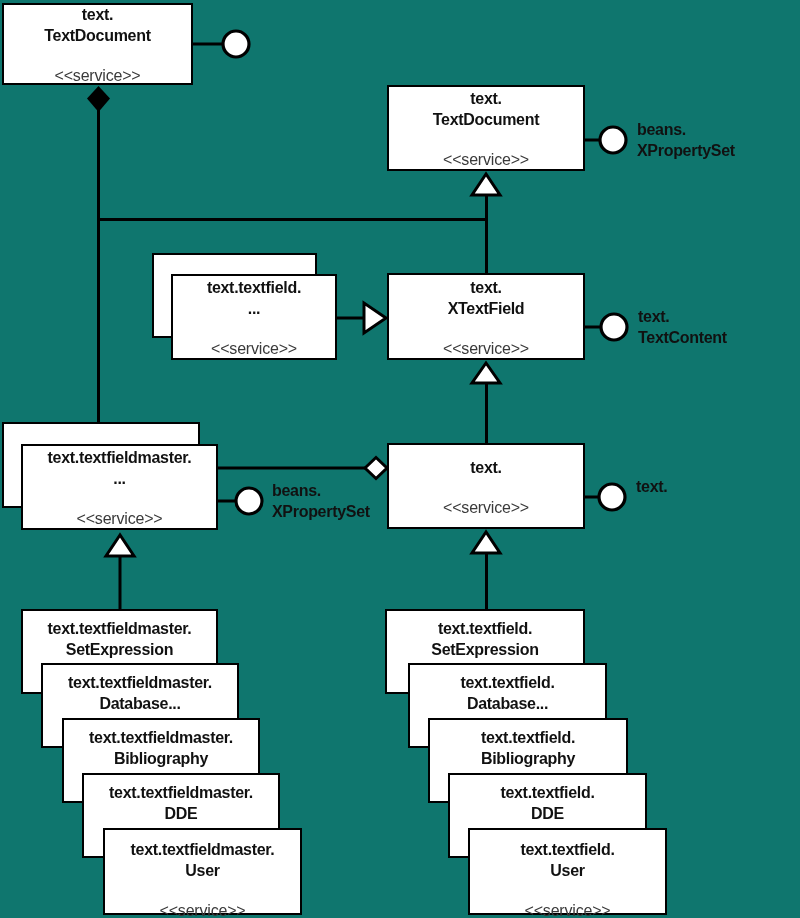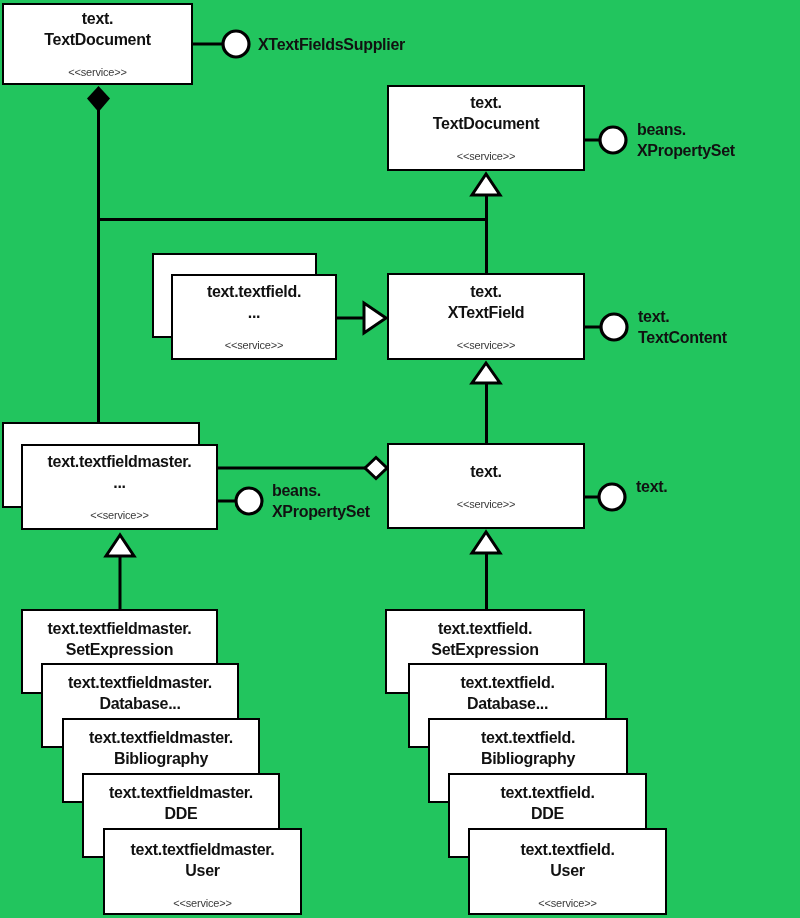--- a/index.html
+++ b/index.html
@@ -1,32 +1,32 @@
 <!DOCTYPE html>
 <html><head>
 <meta charset="utf-8">
 <style>
   html,body { margin:0; padding:0; background:#ffffff; }
   #canvas {
-    position:relative; width:800px; height:918px; background:#22c55e;
+    position:relative; width:800px; height:918px; background:#0f766e;
     font-family:"Liberation Sans", sans-serif; overflow:hidden;
   }
   #wires { position:absolute; left:0; top:0; width:800px; height:918px; z-index:1; }
   .box {
     position:absolute; z-index:2; background:#ffffff; border:2.5px solid #000;
     box-sizing:border-box; display:flex; flex-direction:column;
     align-items:center; justify-content:center; text-align:center;
   }
   .box.top-align { justify-content:flex-start; padding-top:7px; }
   .name {
     font-weight:bold; font-size:16px; line-height:21px; color:#111;
     letter-spacing:-0.3px; white-space:nowrap;
   }
   .stereo {
-    font-size:11px; line-height:16px; color:#3a3a3a; margin-top:14px;
+    font-size:16px; line-height:16px; color:#3a3a3a; margin-top:22px;
     letter-spacing:-0.2px; white-space:nowrap;
   }
   .iface-label {
     position:absolute; z-index:2; font-weight:bold; font-size:16px;
     line-height:21px; color:#111; letter-spacing:-0.3px; white-space:nowrap;
   }
   
   #box-text-document   { left:2px;   top:3px;   width:191px; height:82px; }
   #box-text-content    { left:387px; top:85px;  width:198px; height:86px; }
   #box-textfield-back  { left:152px; top:253px; width:165px; height:85px; }
@@ -175,23 +175,20 @@
   <div class="box top-align" id="box-f4">
     <span class="name">text.textfield.</span>
     <span class="name">DDE</span>
   </div>
   <div class="box top-align" id="box-f5">
     <span class="name">text.textfield.</span>
     <span class="name">User</span>
     <span class="stereo">&lt;&lt;service&gt;&gt;</span>
   </div>
 
-  <div class="iface-label" id="lbl-xtextfieldssupplier">
-    <div>XTextFieldsSupplier</div>
-  </div>
   <div class="iface-label" id="lbl-beans-xpropertyset-top">
     <div>beans.</div>
     <div>XPropertySet</div>
   </div>
   <div class="iface-label" id="lbl-text-xtextfield">
     <div>text.</div>
     <div>TextContent</div>
   </div>
   <div class="iface-label" id="lbl-beans-xpropertyset-master">
     <div>beans.</div>

